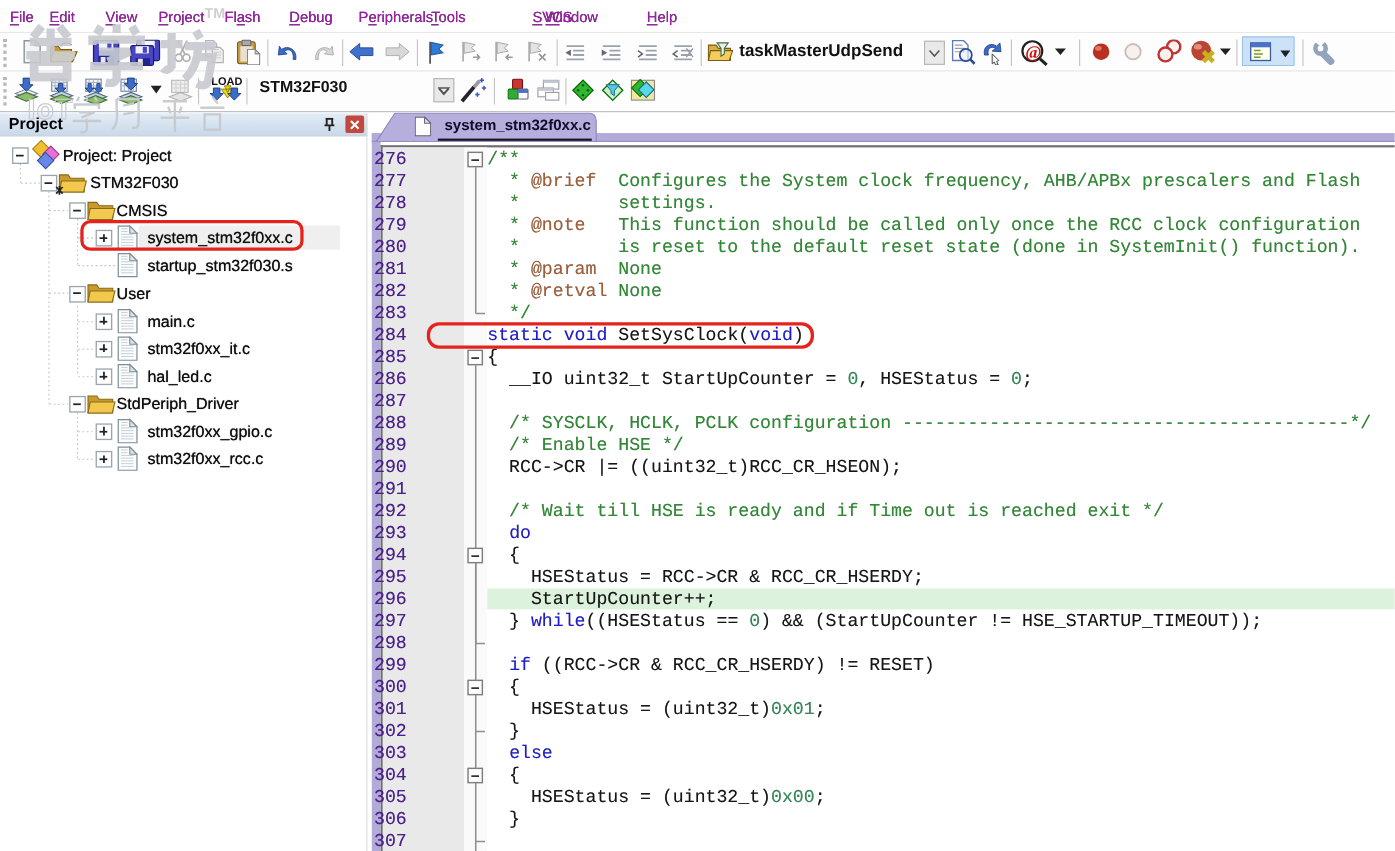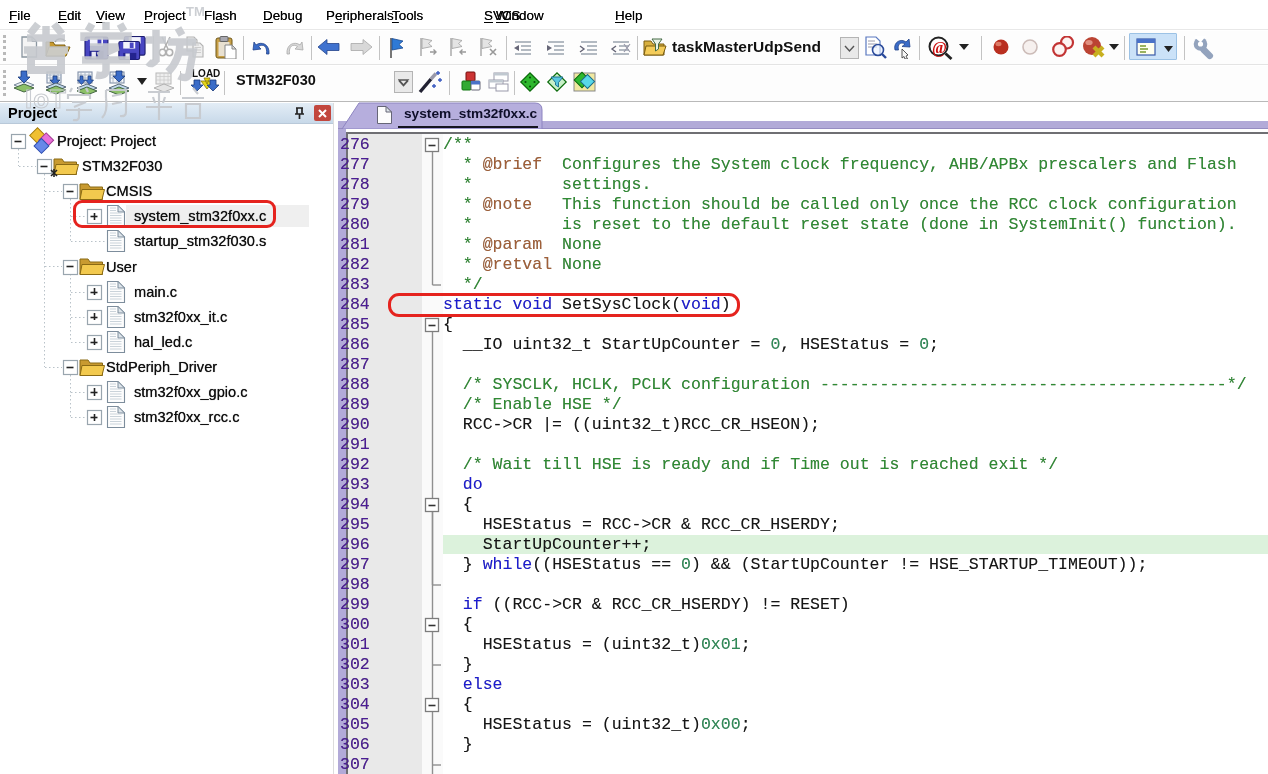--- a/index.html
+++ b/index.html
@@ -1,33 +1,33 @@
 <!DOCTYPE html>
 <html><head><meta charset="utf-8"><style>
 *{margin:0;padding:0;box-sizing:border-box}
 html,body{width:1268px;height:774px;overflow:hidden;background:#fff;font-family:"Liberation Sans",sans-serif;position:relative}
-.mi{position:absolute;top:7.5px;font:400 13.4px "Liberation Sans";color:#000000;text-shadow:0 0 0.6px #333}
+.mi{position:absolute;top:7.5px;font:400 13.4px "Liberation Sans";color:#a21caf;text-shadow:0 0 0.6px #333}
 .mi u{text-decoration-thickness:1.3px;text-underline-offset:2px}
 #code{position:absolute;left:443px;top:134.5px;font:16.55px "Liberation Mono",monospace;line-height:20px;white-space:pre;text-shadow:0 0 0.55px rgba(0,0,0,0.35)}
 #nums{position:absolute;left:340px;top:134.5px;width:71px;font:16.55px "Liberation Mono",monospace;line-height:20px;color:#4c1d95;text-shadow:0 0 0.6px rgba(40,40,40,0.5)}
 </style></head>
 <body>
 
 <div style="position:absolute;left:0;top:0;width:1268px;height:30px;background:#fff;border-bottom:1px solid #e8e8e8">
     <div class="mi" style="left:9px"><u>F</u>ile</div>
-    <div class="mi" style="left:58px"><u>E</u>dit</div>
+    <div class="mi" style="left:45px"><u>E</u>dit</div>
     <div class="mi" style="left:96px"><u>V</u>iew</div>
     <div class="mi" style="left:144px"><u>P</u>roject</div>
     <div class="mi" style="left:204px">Fl<u>a</u>sh</div>
     <div class="mi" style="left:263px"><u>D</u>ebug</div>
     <div class="mi" style="left:326px">P<u>e</u>ripherals</div>
     <div class="mi" style="left:392px"><u>T</u>ools</div>
     <div class="mi" style="left:484px"><u>S</u>VCS</div>
     <div class="mi" style="left:496px"><u>W</u>indow</div>
-    <div class="mi" style="left:615px"><u>H</u>elp</div>
+    <div class="mi" style="left:588px"><u>H</u>elp</div>
   </div>
 
 <div style="position:absolute;left:0;top:31px;width:1268px;height:34px;background:#fdfdfd;border-bottom:1px solid #e4e4e4"></div>
 
 <div style="position:absolute;left:0;top:66px;width:1268px;height:36px;background:#fdfdfd;border-bottom:1px solid #b9b9b9"></div>
 <div style="position:absolute;left:3px;top:35px;width:3px;height:26px;border-left:3px dotted #b9b9b9"></div>
 <div style="position:absolute;left:3px;top:70px;width:3px;height:26px;border-left:3px dotted #b9b9b9"></div>
 <div style="position:absolute;left:153px;top:36px;width:1px;height:24px;background:#c3c3c3"></div>
 <div style="position:absolute;left:243px;top:36px;width:1px;height:24px;background:#c3c3c3"></div>
 <div style="position:absolute;left:311px;top:36px;width:1px;height:24px;background:#c3c3c3"></div>

